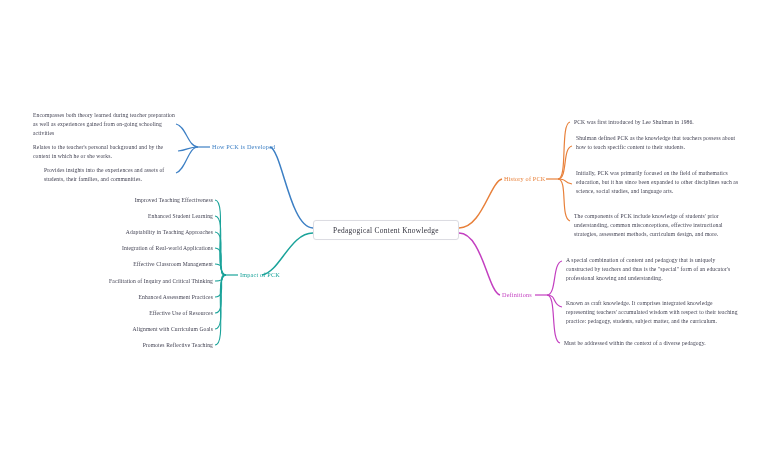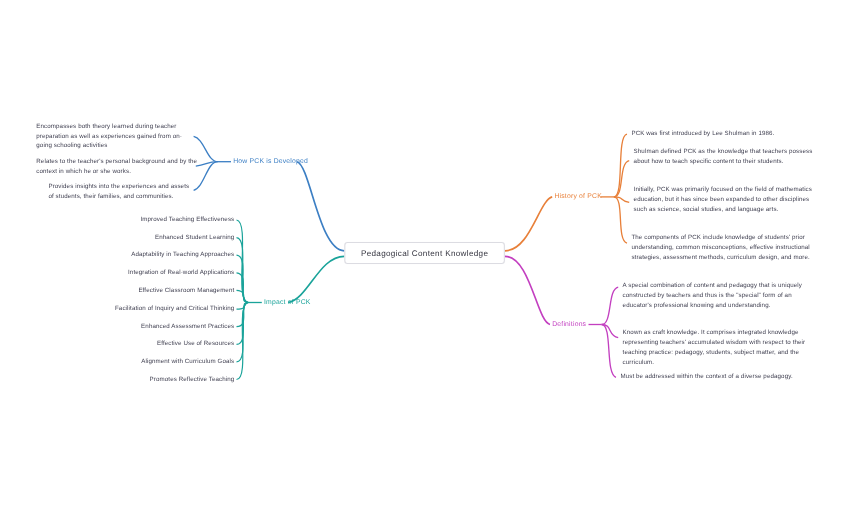--- a/index.html
+++ b/index.html
@@ -13,20 +13,21 @@
     position: relative;
     overflow: hidden;
     font-family: "Liberation Sans", sans-serif;
     color: #3d3d4e;
   }
   #canvas {
     position: absolute;
     inset: 0;
     width: 768px;
     height: 466px;
+    font-family: Liberation Serif, serif;
   }
   svg.links {
     position: absolute;
     left: 0;
     top: 0;
     width: 768px;
     height: 466px;
     pointer-events: none;
   }
   .node-text {

